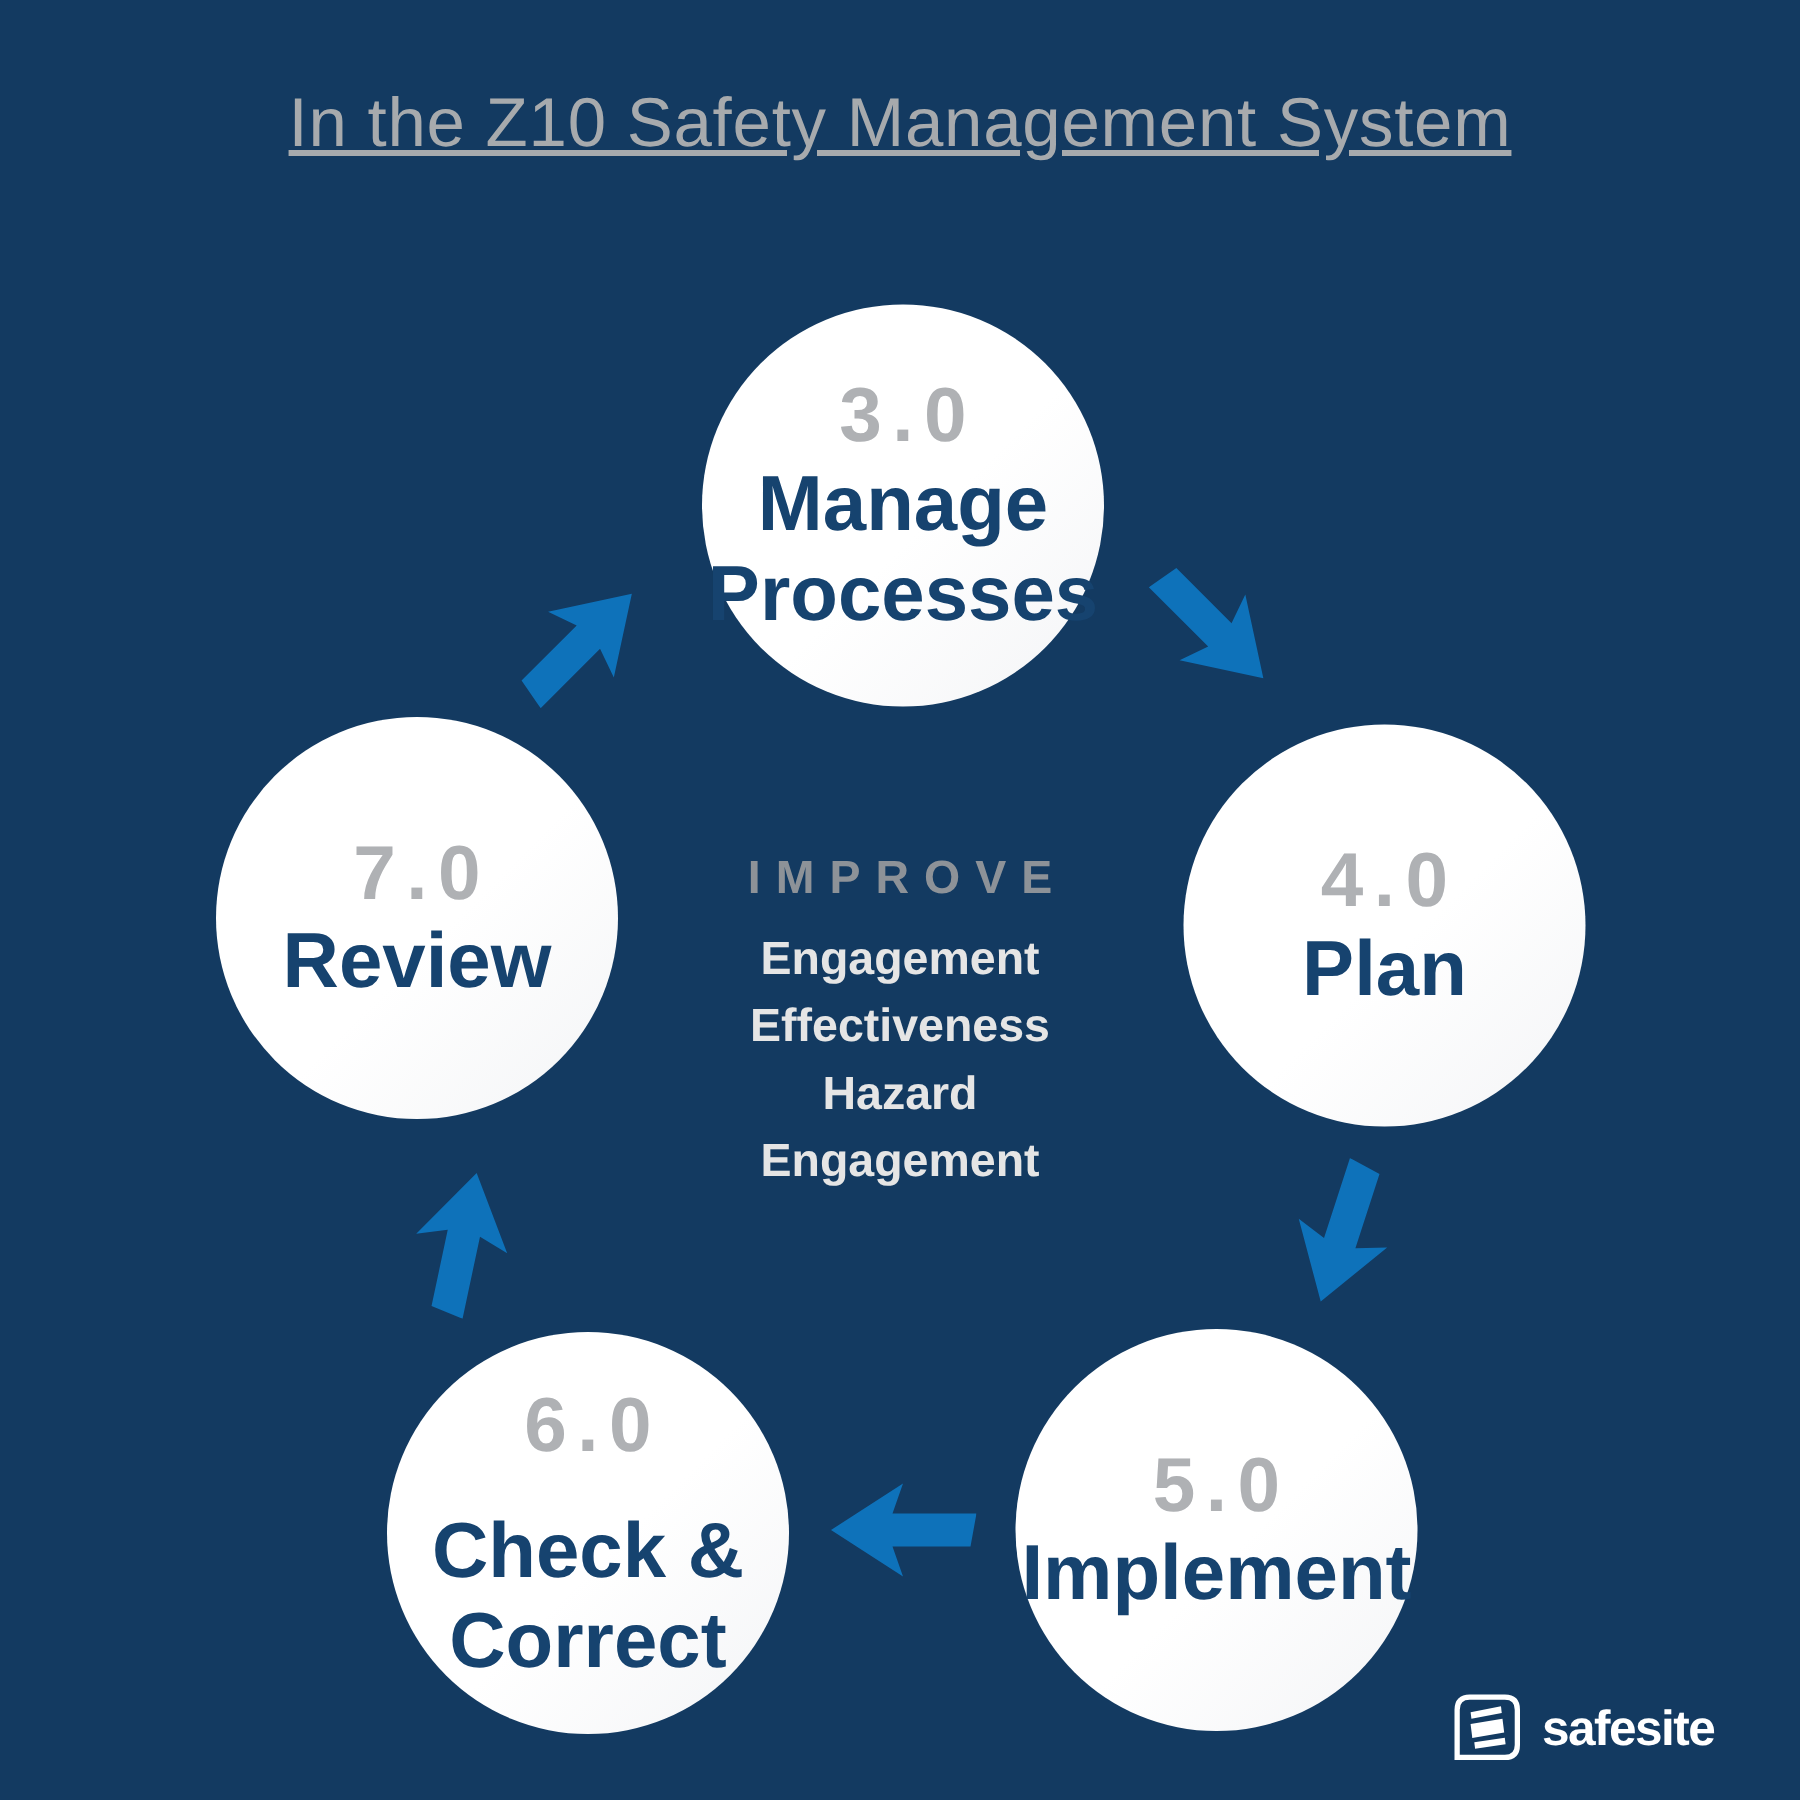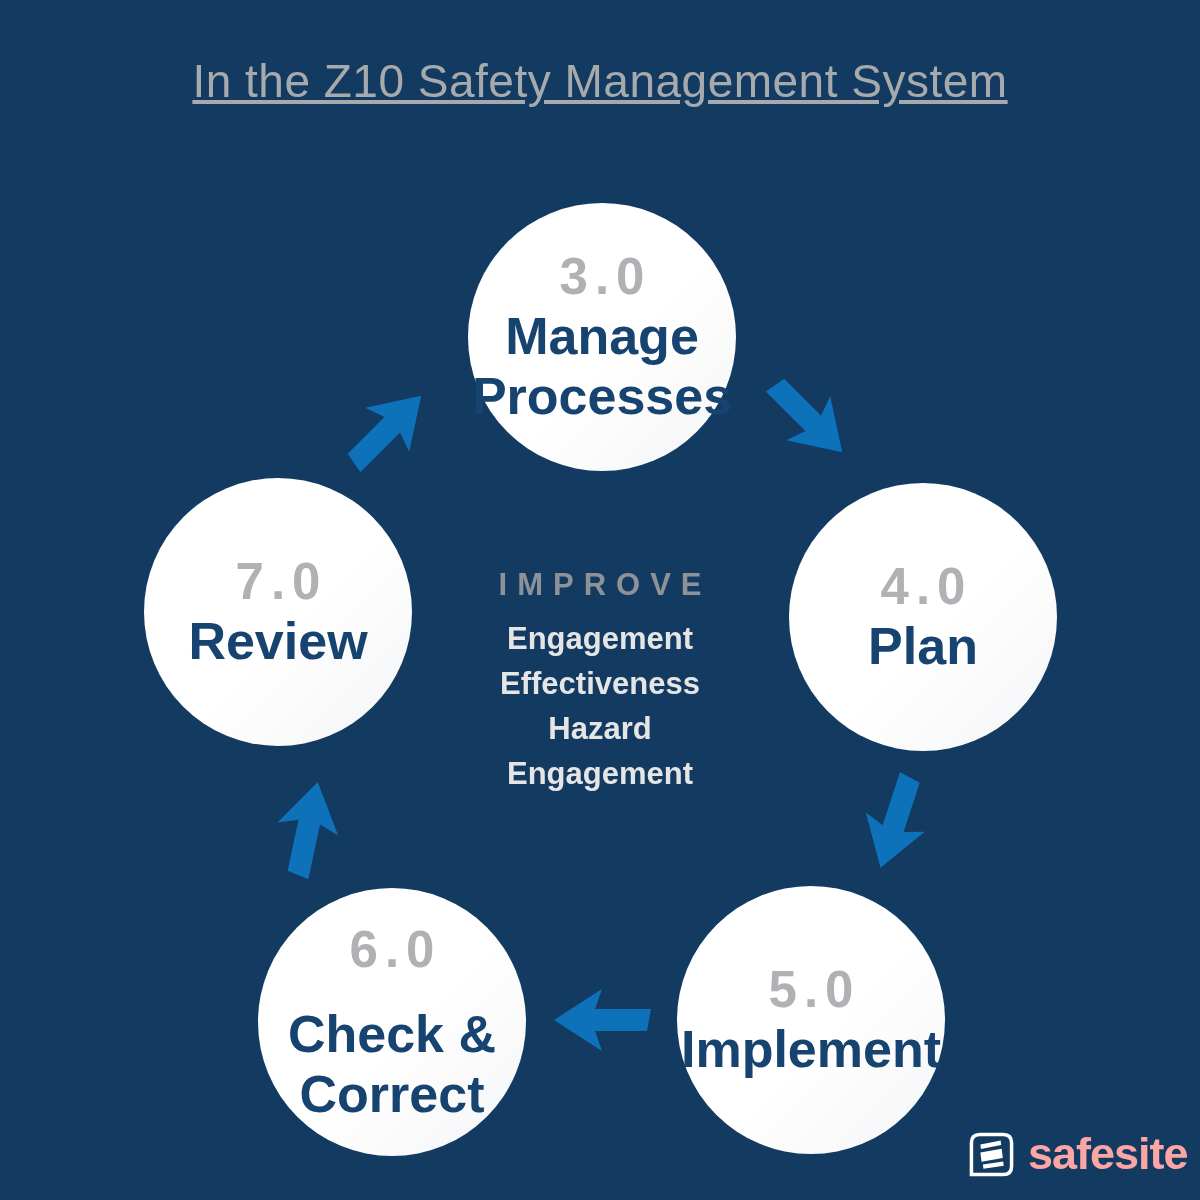--- a/index.html
+++ b/index.html
@@ -115,23 +115,23 @@
   
   .brand{
     position:absolute;
     left:968px;top:1128px;
     display:flex;
     align-items:center;
     gap:13px;
   }
   .brand-icon{width:47px;height:47px;}
   .brand-name{
-    font-size:45px;
-    font-weight:700;
-    color:#fca5a5;
+    font-size:33px;
+    font-weight:700;
+    color:#ffffff;
     letter-spacing:-1px;
   }
 </style>
 </head>
 <body>
 
 <div class="stage">
 
   <div class="header">
     <div class="subtitle">In the Z10 Safety Management System</div>

